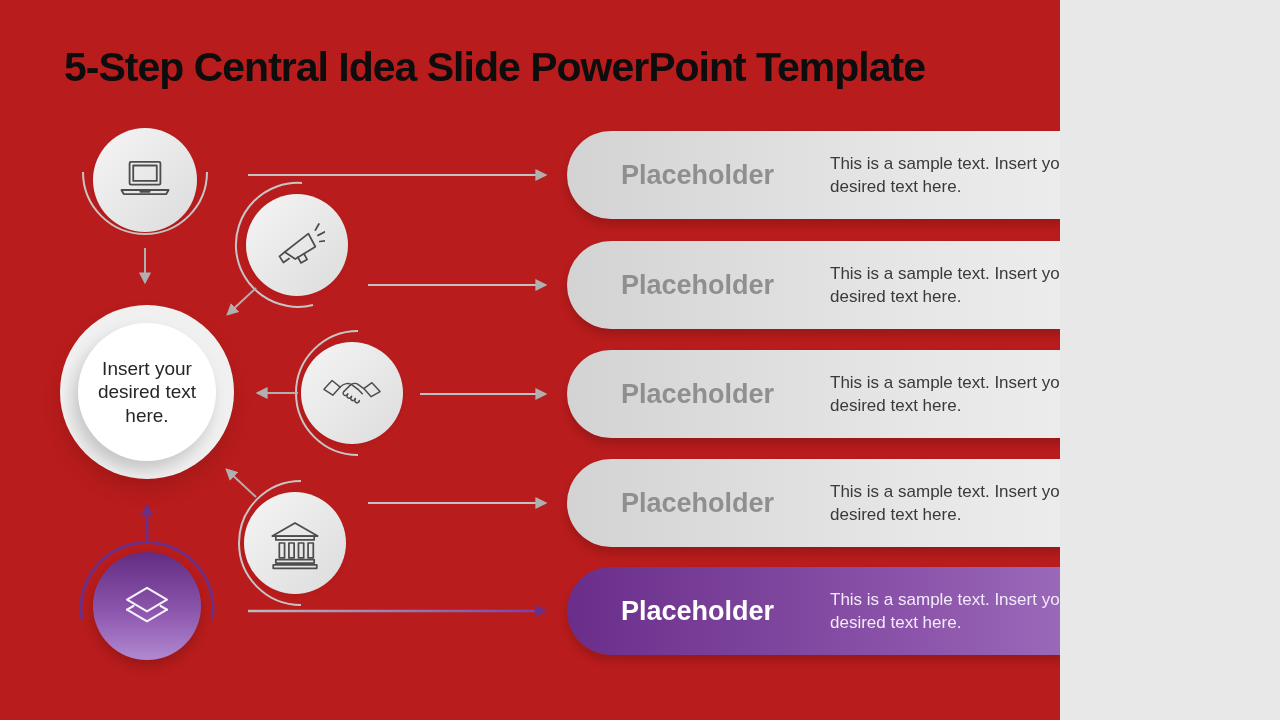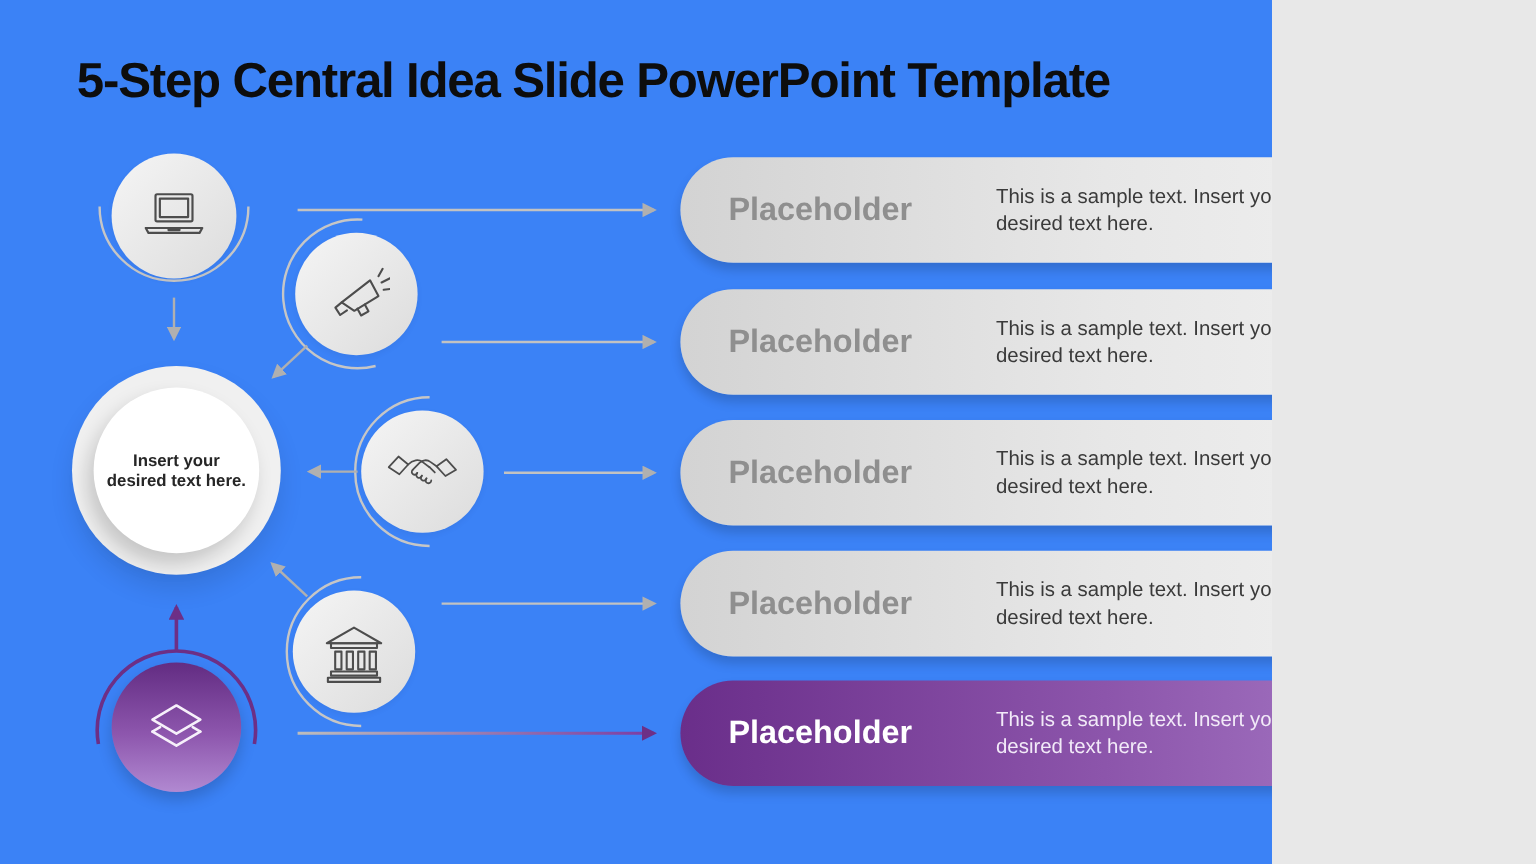--- a/index.html
+++ b/index.html
@@ -1,18 +1,18 @@
 <!DOCTYPE html>
 <html><head>
 <meta charset="utf-8">
 <style>
   * { margin:0; padding:0; box-sizing:border-box; }
   html,body { background:#e8e8e8; }
   .slide {
-    position:relative; width:1060px; height:720px; background:#3b82f6;
+    position:relative; width:1060px; height:720px; background:#b91c1c;
     font-family:"Liberation Sans", sans-serif; overflow:hidden;
   }
   .slide-title {
     position:absolute; left:64px; top:44px;
     font-size:41px; font-weight:700; color:#0d0d0d; letter-spacing:-1px;
     white-space:nowrap;
   }
   svg.connector-layer { position:absolute; left:0; top:0; }
 
   
@@ -32,31 +32,31 @@
     border-radius:50%; background:#f0f0f0;
     box-shadow:0 12px 20px rgba(0,0,0,0.10);
   }
   .central-inner {
     position:absolute; left:78px; top:323px; width:138px; height:138px;
     border-radius:50%; background:#ffffff;
     box-shadow:-5px 9px 16px rgba(0,0,0,0.18);
     display:flex; align-items:center; justify-content:center; text-align:center;
   }
   .central-inner span {
-    width:118px; font-size:14px; font-weight:700; color:#262626; line-height:1.22;
+    width:118px; font-size:19px; font-weight:400; color:#262626; line-height:1.22;
   }
 
   
   .row {
     position:absolute; left:567px; width:643px; height:88px; border-radius:44px;
     background:linear-gradient(90deg,#d3d3d3 0%,#e7e7e7 55%,#f1f1f1 100%);
     box-shadow:0 6px 9px rgba(0,0,0,0.16);
   }
   .row .label {
-    position:absolute; left:40px; top:50%; transform:translateY(-50%);
+    position:absolute; left:54px; top:50%; transform:translateY(-50%);
     font-size:27px; font-weight:700; color:#8f8f8f; white-space:nowrap;
   }
   .row .desc {
     position:absolute; left:263px; top:50%; transform:translateY(-50%);
     width:285px; font-size:17px; line-height:1.36; color:#3a3a3a;
   }
   .row .num {
     position:absolute; right:5px; top:50%; transform:translateY(-50%);
     width:76px; height:76px; border-radius:50%; background:#ffffff;
     box-shadow:-4px 5px 9px rgba(0,0,0,0.15);

